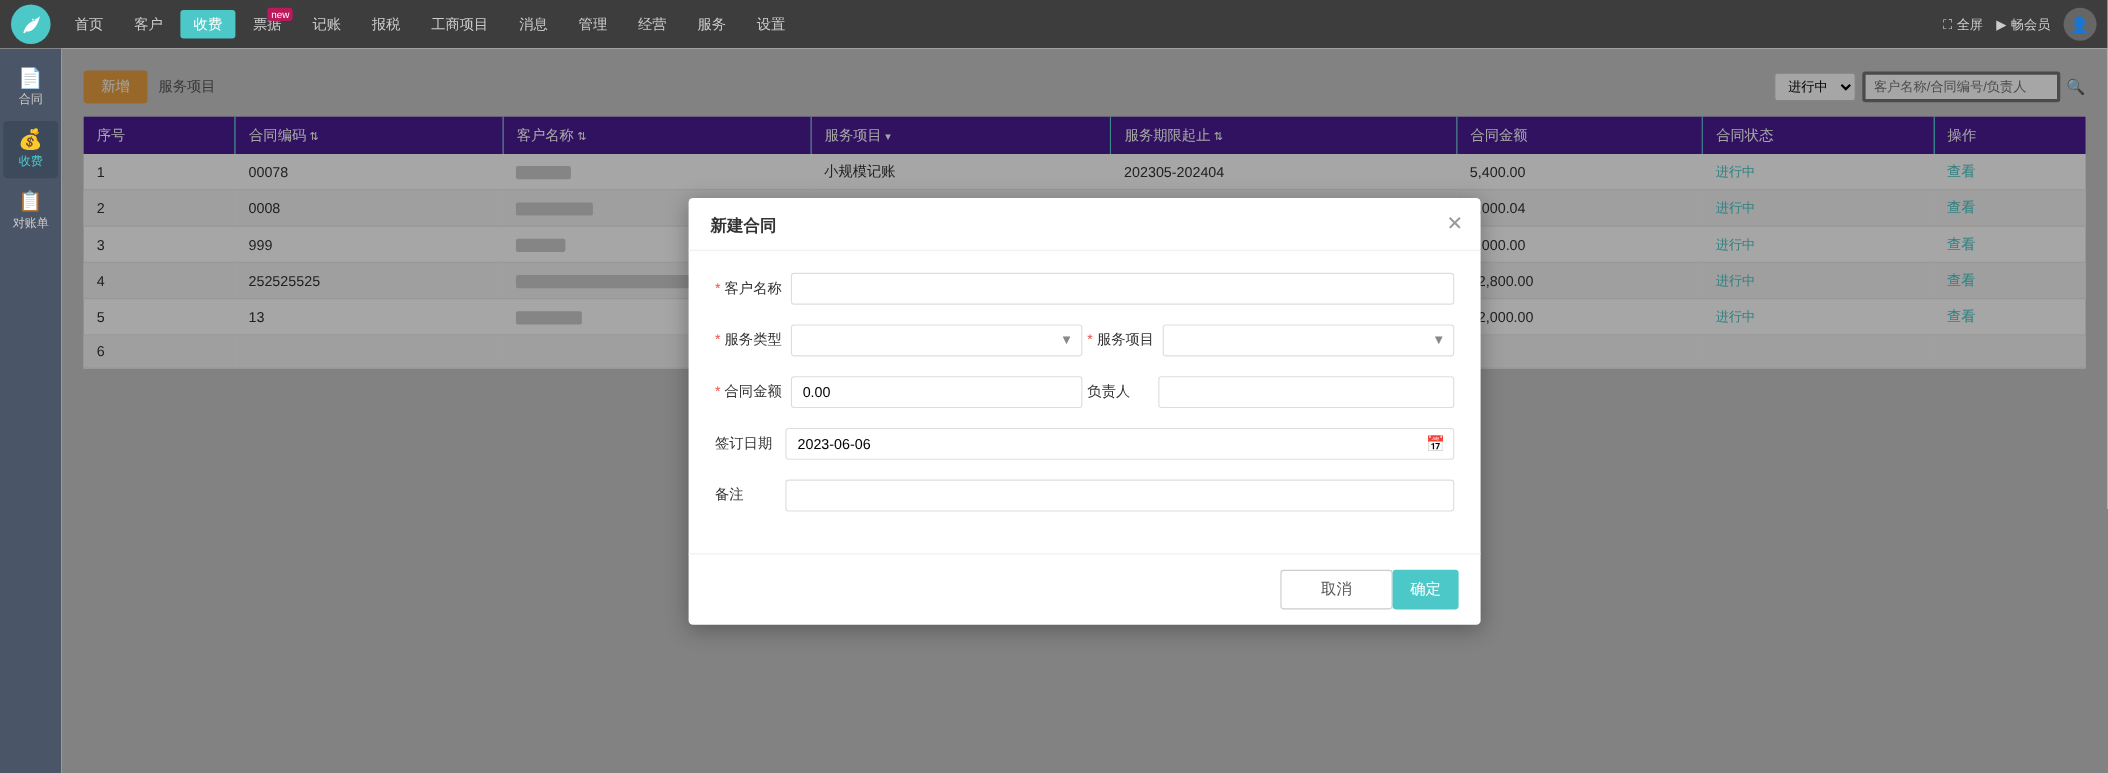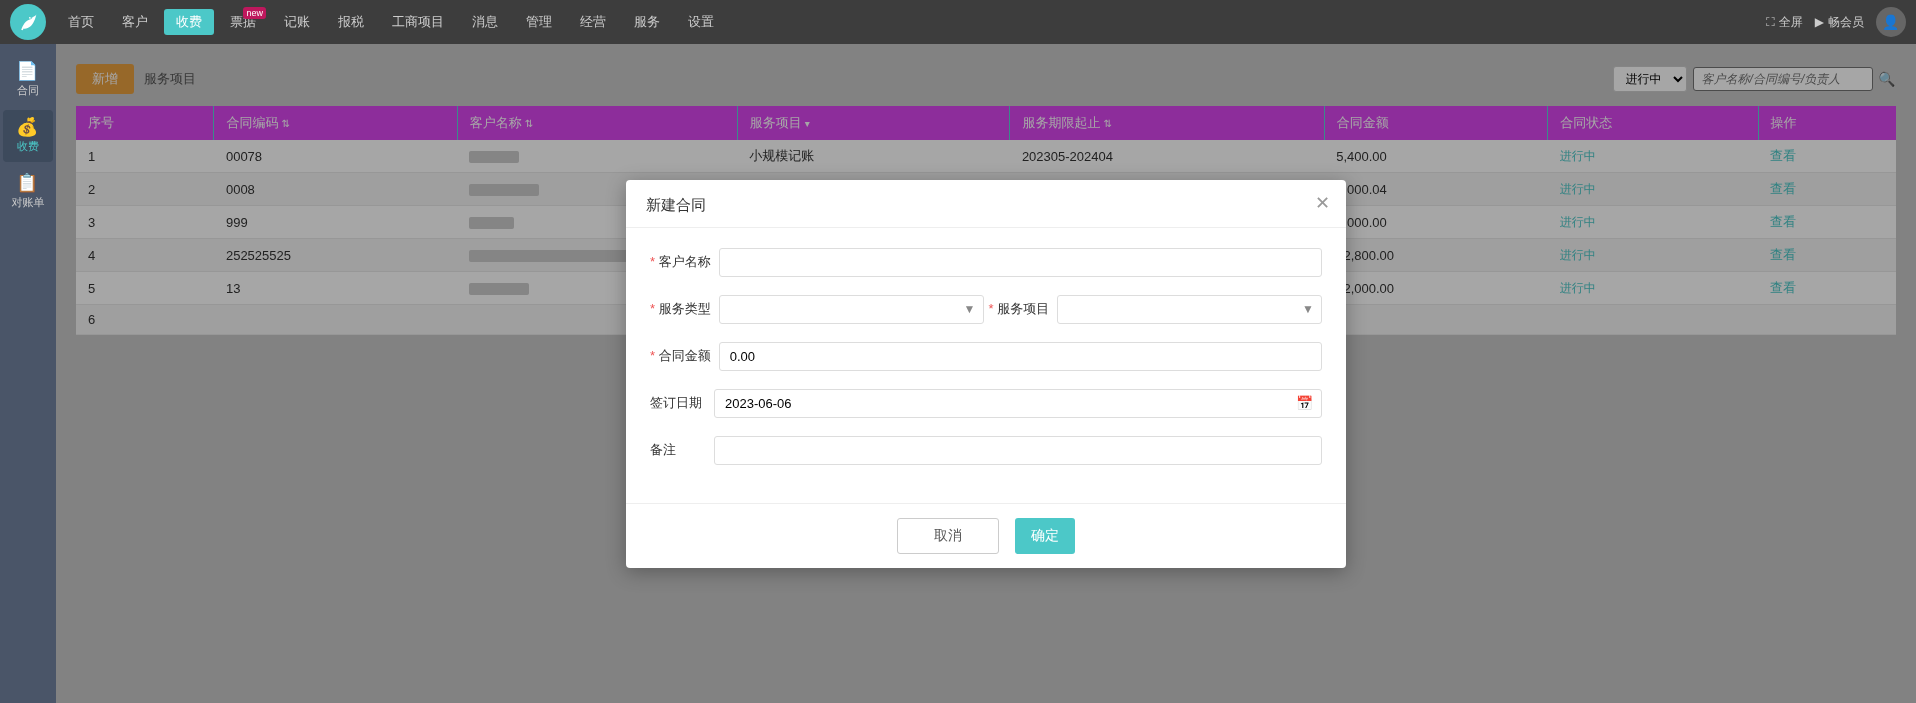--- a/index.html
+++ b/index.html
@@ -149,42 +149,41 @@
     .status-select {
       padding: 4px 8px;
       border: 1px solid #ccc;
       border-radius: 3px;
       background: #fff;
       font-size: 12px;
       cursor: pointer;
     }
     .search-input {
       padding: 4px 8px;
-      border: 1px solid #737373;
+      border: 3px solid #737373;
       border-radius: 3px;
       width: 180px;
       font-size: 12px;
-      font-style: italic;
     }
     .search-btn {
       background: none;
       border: none;
       cursor: pointer;
       color: #888;
       font-size: 14px;
     }
 
     
     .data-table {
       width: 100%;
       border-collapse: collapse;
       background: #fff;
     }
     .data-table thead tr {
-      background: #d946ef;
+      background: #4c1d95;
     }
     .data-table thead th {
       color: #fff;
       padding: 8px 12px;
       text-align: left;
       font-weight: normal;
       font-size: 13px;
       border-right: 1px solid #5dd5d5;
     }
     .data-table thead th:last-child { border-right: none; }
@@ -224,21 +223,21 @@
       background: #fff;
       border-radius: 4px;
       width: 720px;
       box-shadow: 0 4px 20px rgba(0,0,0,0.3);
       position: relative;
     }
     .modal-header {
       padding: 16px 20px 12px;
       border-bottom: 1px solid #eee;
       font-size: 15px;
-      font-weight: normal;
+      font-weight: bold;
       color: #333;
     }
     .modal-close {
       position: absolute;
       top: 12px; right: 16px;
       cursor: pointer;
       font-size: 18px;
       color: #999;
       background: none;
       border: none;
@@ -315,22 +314,21 @@
       right: 8px;
       top: 50%;
       transform: translateY(-50%);
       color: #aaa;
       font-size: 14px;
       cursor: pointer;
     }
     .modal-footer {
       padding: 14px 20px;
       display: flex;
-      justify-content: center;
-      gap: 16px;
+      justify-content: flex-end;
       border-top: 1px solid #eee;
     }
     .btn-cancel {
       padding: 8px 36px;
       border: 1px solid #ccc;
       border-radius: 3px;
       background: #fff;
       color: #555;
       cursor: pointer;
       font-size: 14px;
@@ -556,20 +554,24 @@
           </div>
 
           <div class="form-row">
             <div class="form-group">
               <span class="form-label">
                 <span class="required-star">*</span>
                 <span>合同金额</span>
               </span>
               <input class="form-input" type="text" value="0.00" style="">
             </div>
+            <div class="form-group">
+              <span class="form-label">负责人</span>
+              <input class="form-input" type="text" style="">
+            </div>
           </div>
 
           <div class="form-row">
             <div class="form-group">
               <span class="form-label">签订日期</span>
               <div class="date-input-wrapper">
                 <input class="date-input" type="text" value="2023-06-06" style="">
                 <span class="date-icon">📅</span>
               </div>
             </div>

